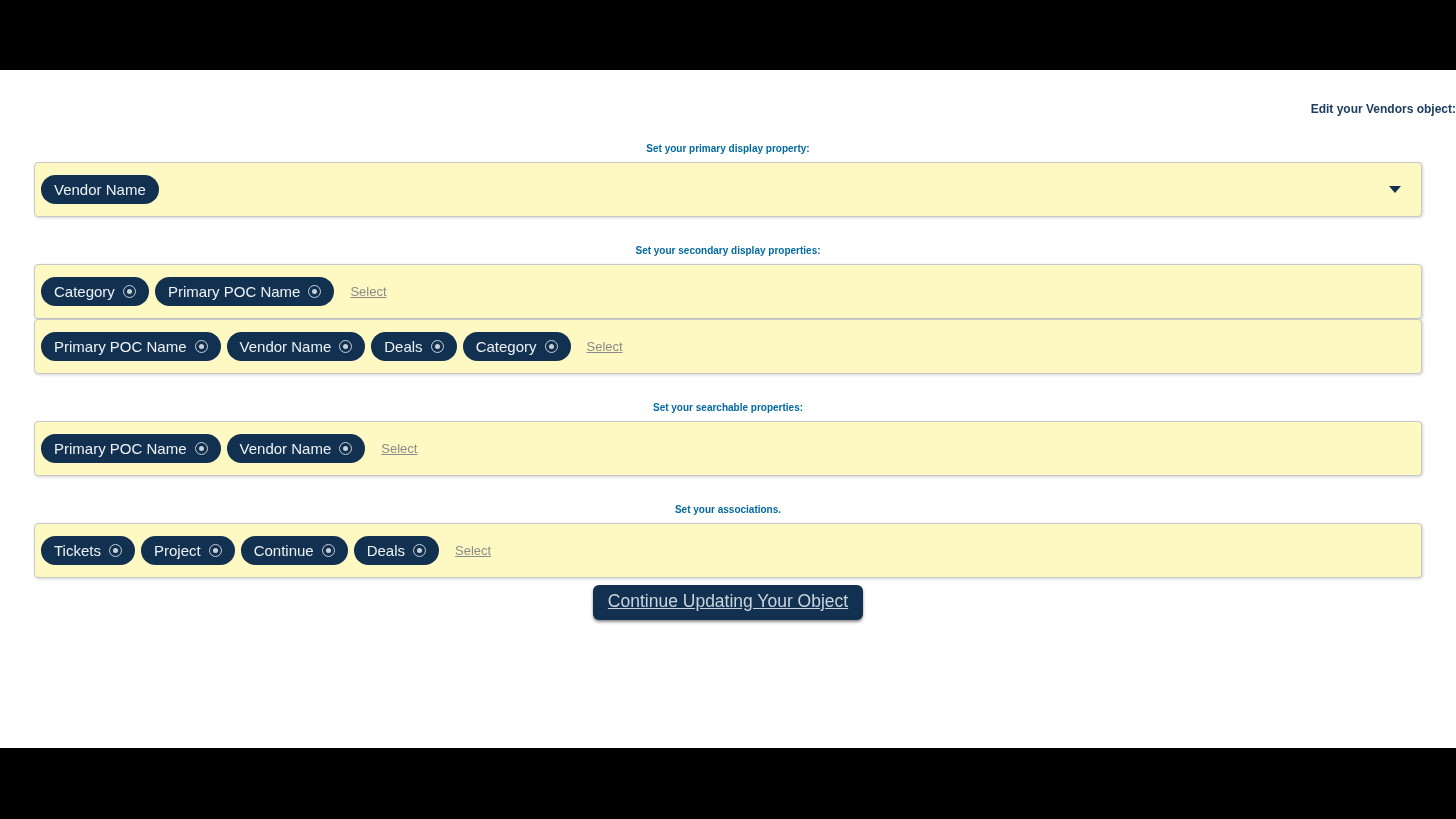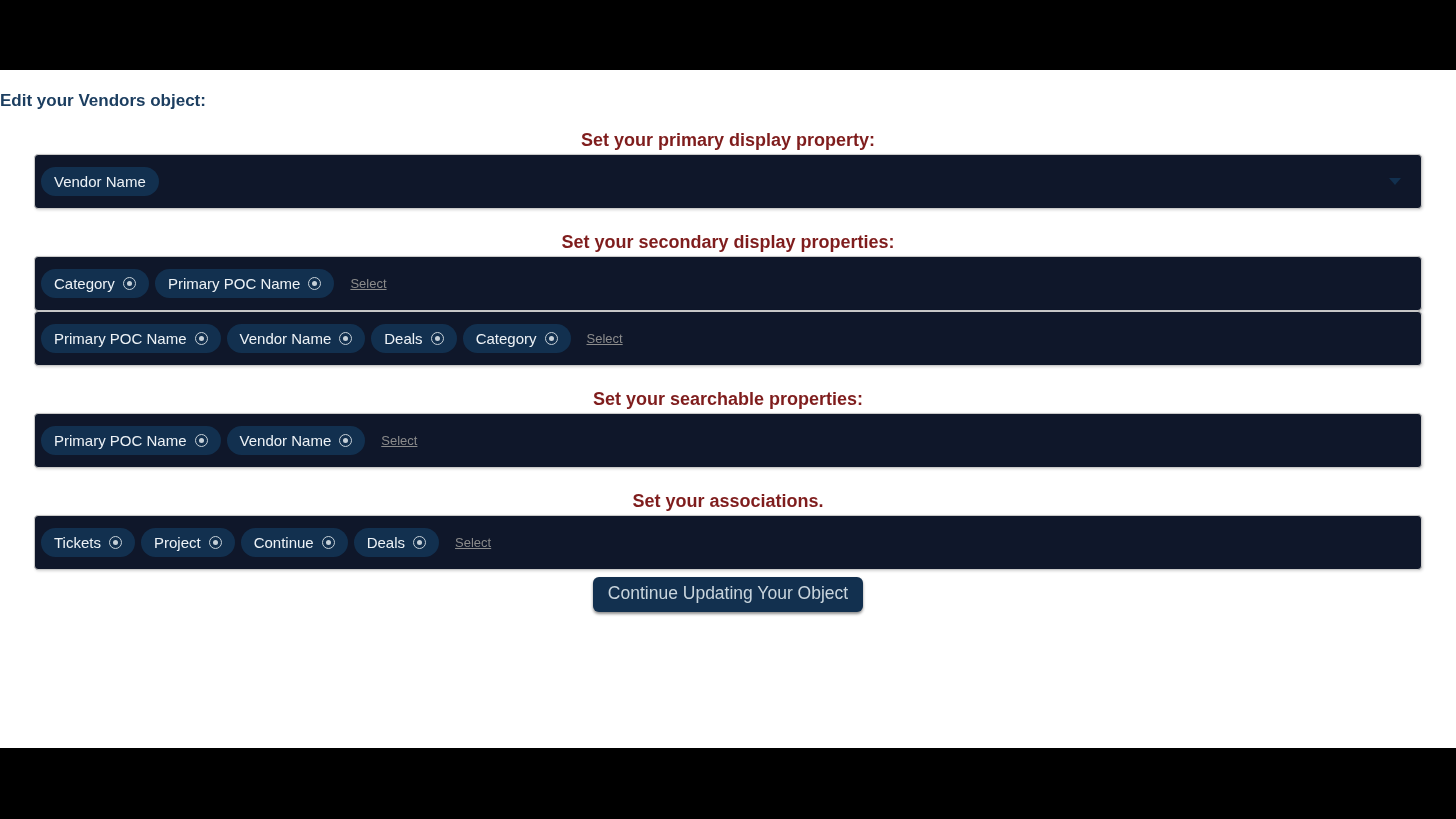--- a/index.html
+++ b/index.html
@@ -17,45 +17,45 @@
   .content {
     position: absolute;
     top: 70px;
     left: 0;
     width: 1456px;
     height: 678px;
     background: #ffffff;
   }
 
   .page-title {
-    margin-top: 20px;
-    text-align: left;
-    font-size: 17px;
+    margin-top: 28px;
+    text-align: right;
+    font-size: 12px;
     font-weight: bold;
     color: #1c3e60;
     line-height: 22px;
   }
 
   .section-label {
     margin: 23px 0 3px 0;
     text-align: center;
-    font-size: 18px;
+    font-size: 10px;
     font-weight: 600;
-    color: #7f1d1d;
+    color: #0369a1;
     line-height: 21px;
   }
   .section:first-of-type .section-label {
     margin-top: 18px;
   }
 
   .select-box {
     margin: 0 auto;
     width: 1388px;
     height: 55px;
-    background: #0f172a;
+    background: #fef9c3;
     border: 1px solid #c9c9c9;
     border-radius: 4px;
     box-shadow: 1px 1px 3px rgba(0,0,0,0.18);
     display: flex;
     align-items: center;
     padding: 0 14px 0 6px;
     gap: 6px;
   }
 
   .pill {
@@ -119,20 +119,21 @@
     background: #12304f;
     color: #c9d5dd;
     font-family: "Liberation Sans", "DejaVu Sans", sans-serif;
     font-size: 17.5px;
     line-height: 1;
     padding: 8px 15px 9px 15px;
     border: none;
     border-radius: 6px;
     box-shadow: 0 2px 3px rgba(0,0,0,0.45);
     cursor: pointer;
+    text-decoration: underline;
   }
 </style>
 </head>
 <body>
 
 <div class="screen">
   <div class="content">
 
     <div class="page-title">Edit your Vendors object:</div>
 

